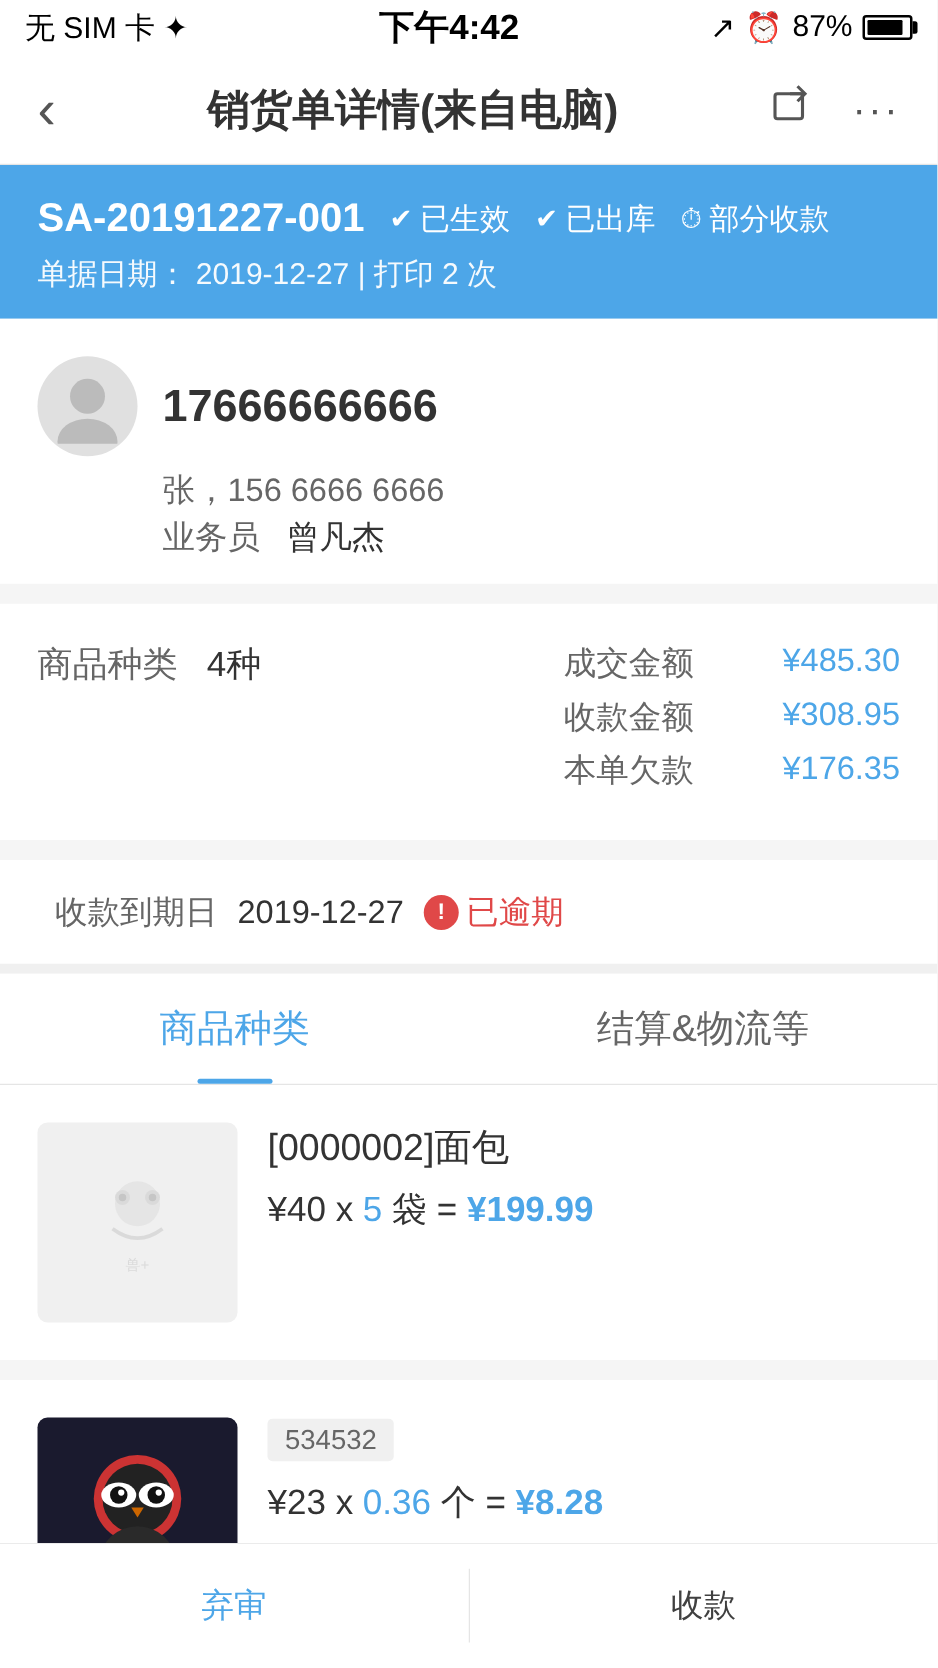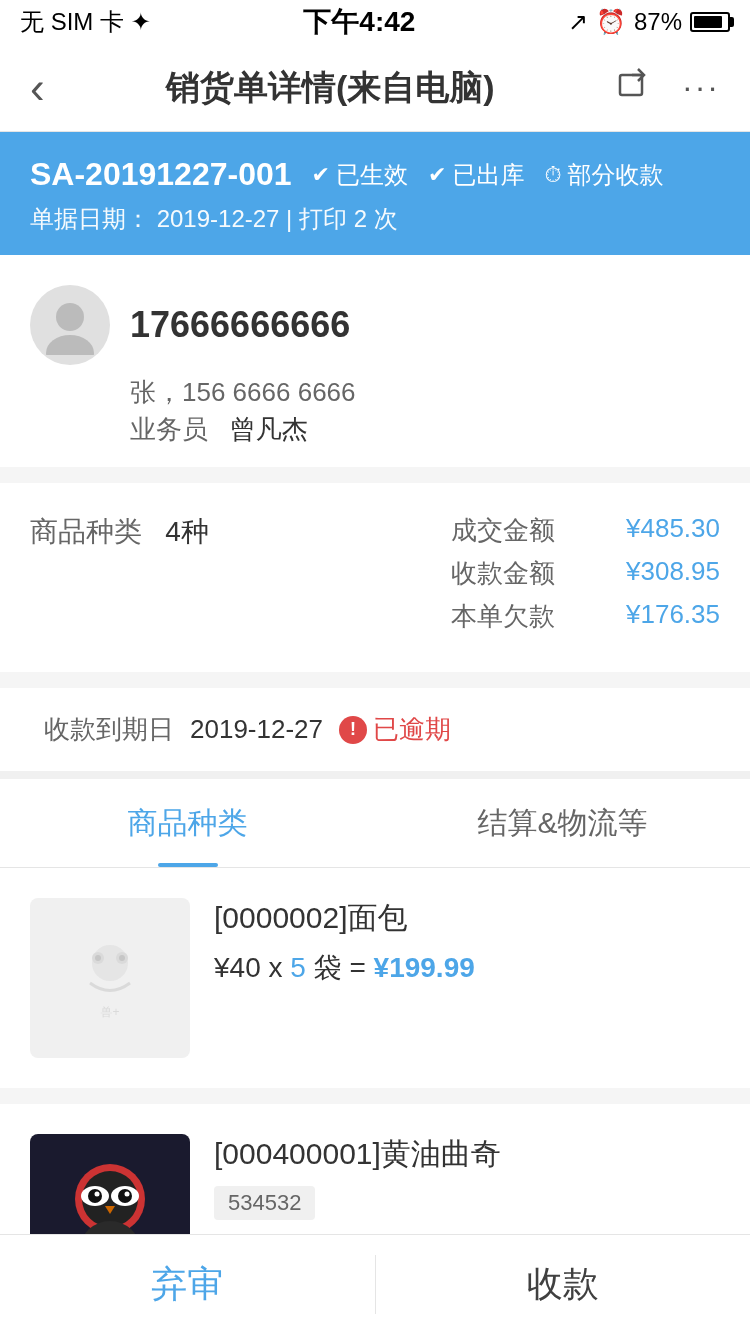--- a/index.html
+++ b/index.html
@@ -277,21 +277,21 @@
       height: 100px;
       background: #fff;
       border-top: 1px solid #e5e5e5;
       display: flex;
     }
     .bottom-btn {
       flex: 1;
       display: flex;
       align-items: center;
       justify-content: center;
-      font-size: 36px;
+      font-size: 26px;
       cursor: pointer;
     }
     .bottom-btn.cancel { color: #4da6e8; }
     .bottom-btn.confirm { color: #404040; }
     .bottom-divider {
       width: 1px;
       background: #e5e5e5;
       margin: 20px 0;
     }
   </style>
@@ -455,21 +455,20 @@
         <circle cx="87" cy="50" r="2.5" fill="white"></circle>
 
         <path d="M65 62 L75 62 L70 70 Z" fill="#cc6600"></path>
 
         <ellipse cx="70" cy="105" rx="30" ry="28" fill="#2a2a2a"></ellipse>
 
         <text x="70" y="135" text-anchor="middle" font-size="10" fill="#555">destroyed whale</text>
       </svg>
     </div>
     <div class="product-info">
-      <div class="product-name">[000400001]黄油曲奇</div>
       <div class="product-sku">534532</div>
       <div class="product-price">
         <span>¥23</span>
         <span> x </span>
         <span class="price-qty">0.36</span>
         <span>个</span>
         <span> = </span>
         <span class="price-total">¥8.28</span>
       </div>
     </div>

